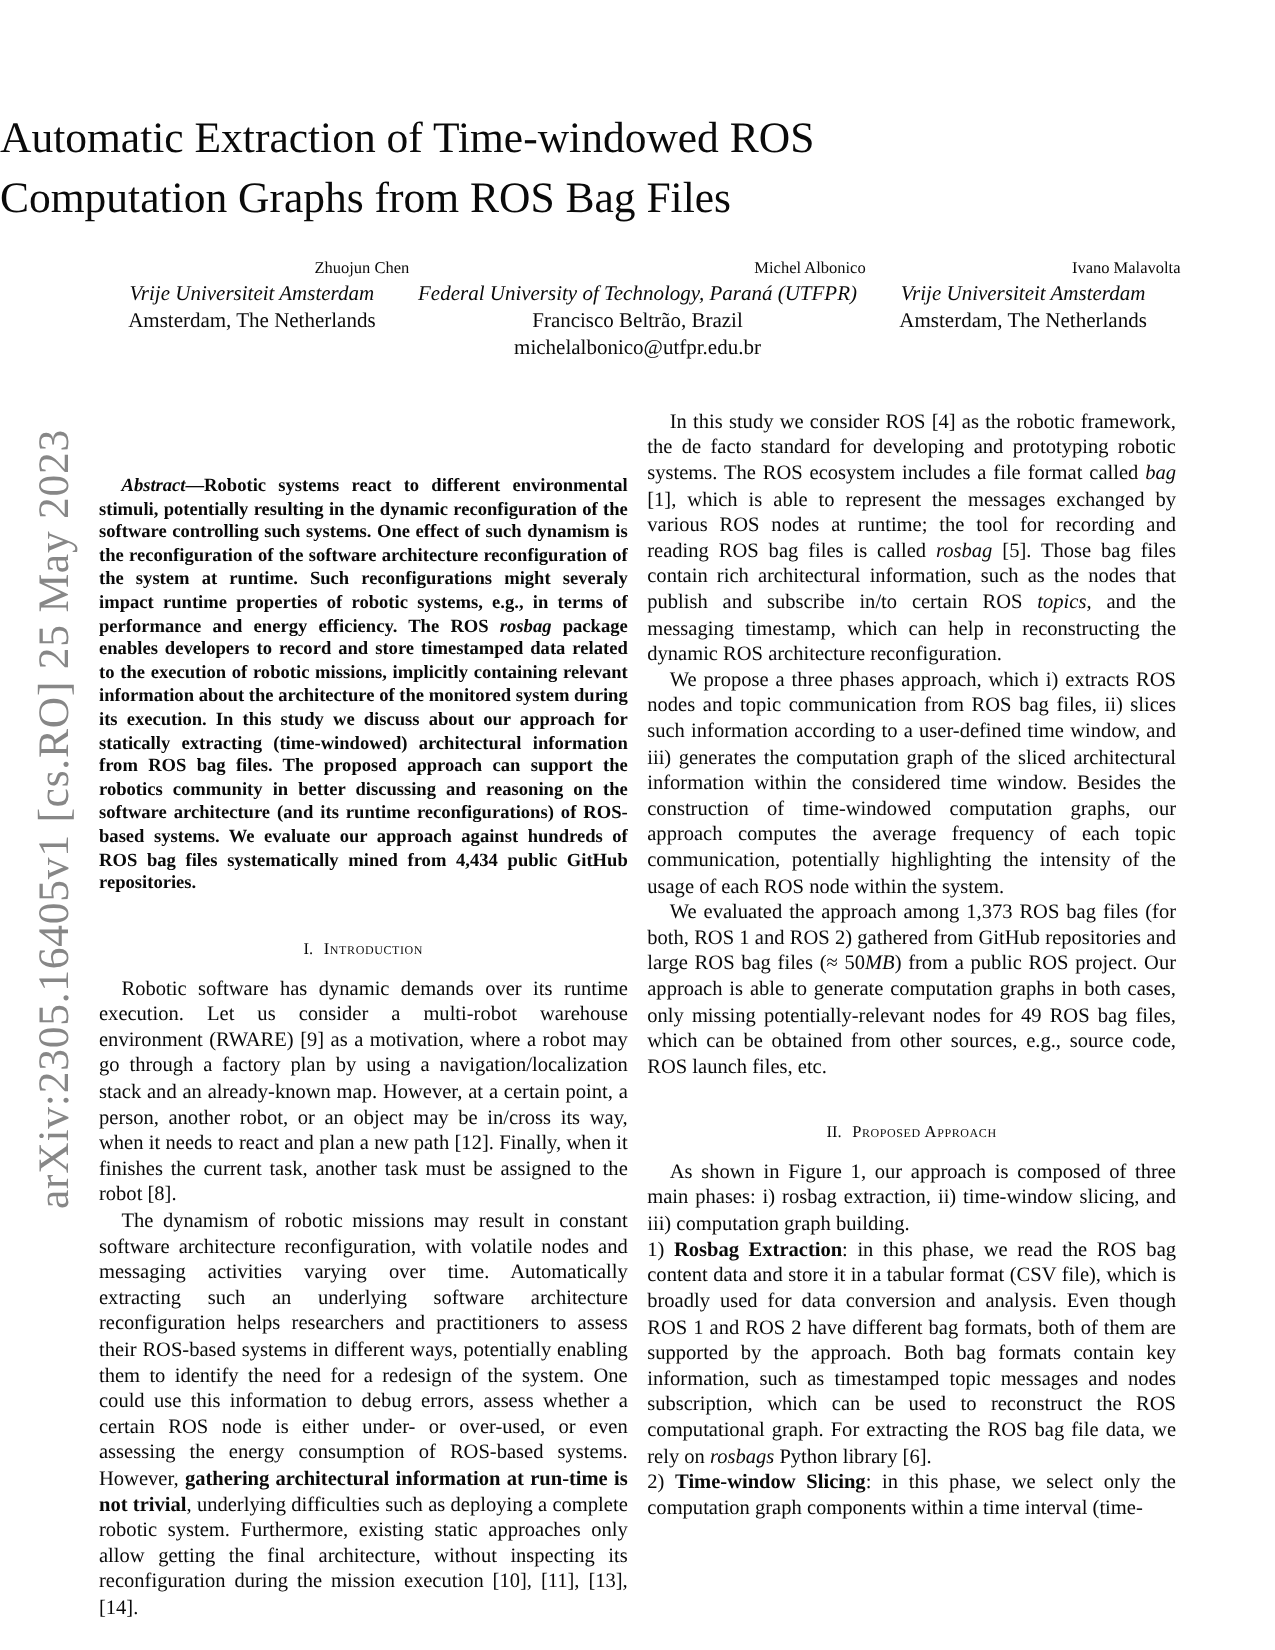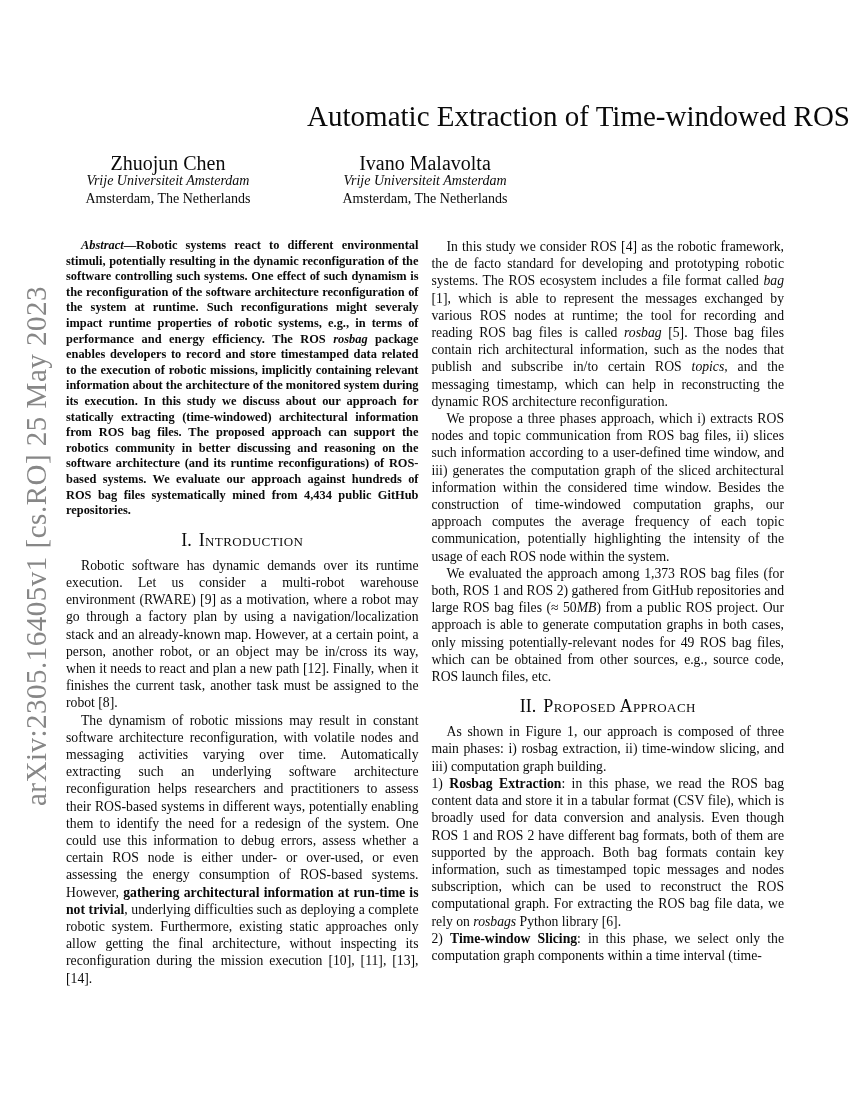--- a/index.html
+++ b/index.html
@@ -18,78 +18,85 @@
     left: 20px;
     top: 806px;
     transform-origin: 0 0;
     transform: rotate(-90deg);
     white-space: nowrap;
     font-size: 29px;
     letter-spacing: 0.5px;
     color: #878787;
   }
   
-  .titleblock { padding-top: 96px; text-align: right; }
+  .titleblock { padding-top: 72px; text-align: left; }
   .titleblock h1 { margin: 0; font-weight: normal; font-size: 29px; line-height: 40px; }
   .titleline { display: block; }
   
   .authors {
     width: 724px;
     margin: 18px auto 0 auto;
     display: grid;
     grid-template-columns: 1fr 1.45fr 1fr;
     text-align: center;
     font-size: 14px;
     line-height: 18px;
   }
-  .author .name { font-size: 20px; }
+  .author .name { font-size: 11px; text-align: right; }
   .author .affil { font-style: italic; text-align: center; }
   
   .cols {
     width: 718px;
     margin: 30px auto 0 auto;
     display: flex;
     gap: 13px;
     text-align: justify;
   }
   .col { flex: 1 1 0; min-width: 0; }
   p { margin: 0; font-size: 13.7px; line-height: 17.2px; }
   p.ind { text-indent: 15px; }
-  .abs { font-size: 12.4px; line-height: 15.6px; font-weight: bold; text-indent: 15px; }
+  .abs { font-size: 12.4px; line-height: 15.6px; font-weight: bold; text-indent: 15px; margin-top: 44px; }
   .idx { margin-top: 5px; }
   .b { font-weight: bold; }
   .i { font-style: italic; }
   .bi { font-weight: bold; font-style: italic; }
   h2.sec {
-    margin: 13px 0 9px 0;
+    margin: 28px 0 9px 0;
     text-align: center;
     font-weight: normal;
-    font-size: 18px;
+    font-size: 11px;
     line-height: 16px;
   }
   h2.sec .sctitle { font-variant: small-caps; margin-left: 7px; letter-spacing: 0.4px; }
 </style>
 </head>
 <body>
 
 <div class="page">
 
   <div class="watermark">arXiv:2305.16405v1  [cs.RO]  25 May 2023</div>
 
   <div class="titleblock">
     <h1>
         <span class="titleline">Automatic Extraction of Time-windowed ROS</span>
+        <span class="titleline">Computation Graphs from ROS Bag Files</span>
       </h1>
   </div>
 
   <div class="authors">
     <div class="author">
       <div class="name">Zhuojun Chen</div>
       <div class="affil">Vrije Universiteit Amsterdam</div>
       <div class="loc">Amsterdam, The Netherlands</div>
+    </div>
+    <div class="author">
+      <div class="name">Michel Albonico</div>
+      <div class="affil">Federal University of Technology, Paraná (UTFPR)</div>
+      <div class="loc">Francisco Beltrão, Brazil</div>
+      <div class="email">michelalbonico@utfpr.edu.br</div>
     </div>
     <div class="author">
       <div class="name">Ivano Malavolta</div>
       <div class="affil">Vrije Universiteit Amsterdam</div>
       <div class="loc">Amsterdam, The Netherlands</div>
     </div>
   </div>
 
   <div class="cols">
 

